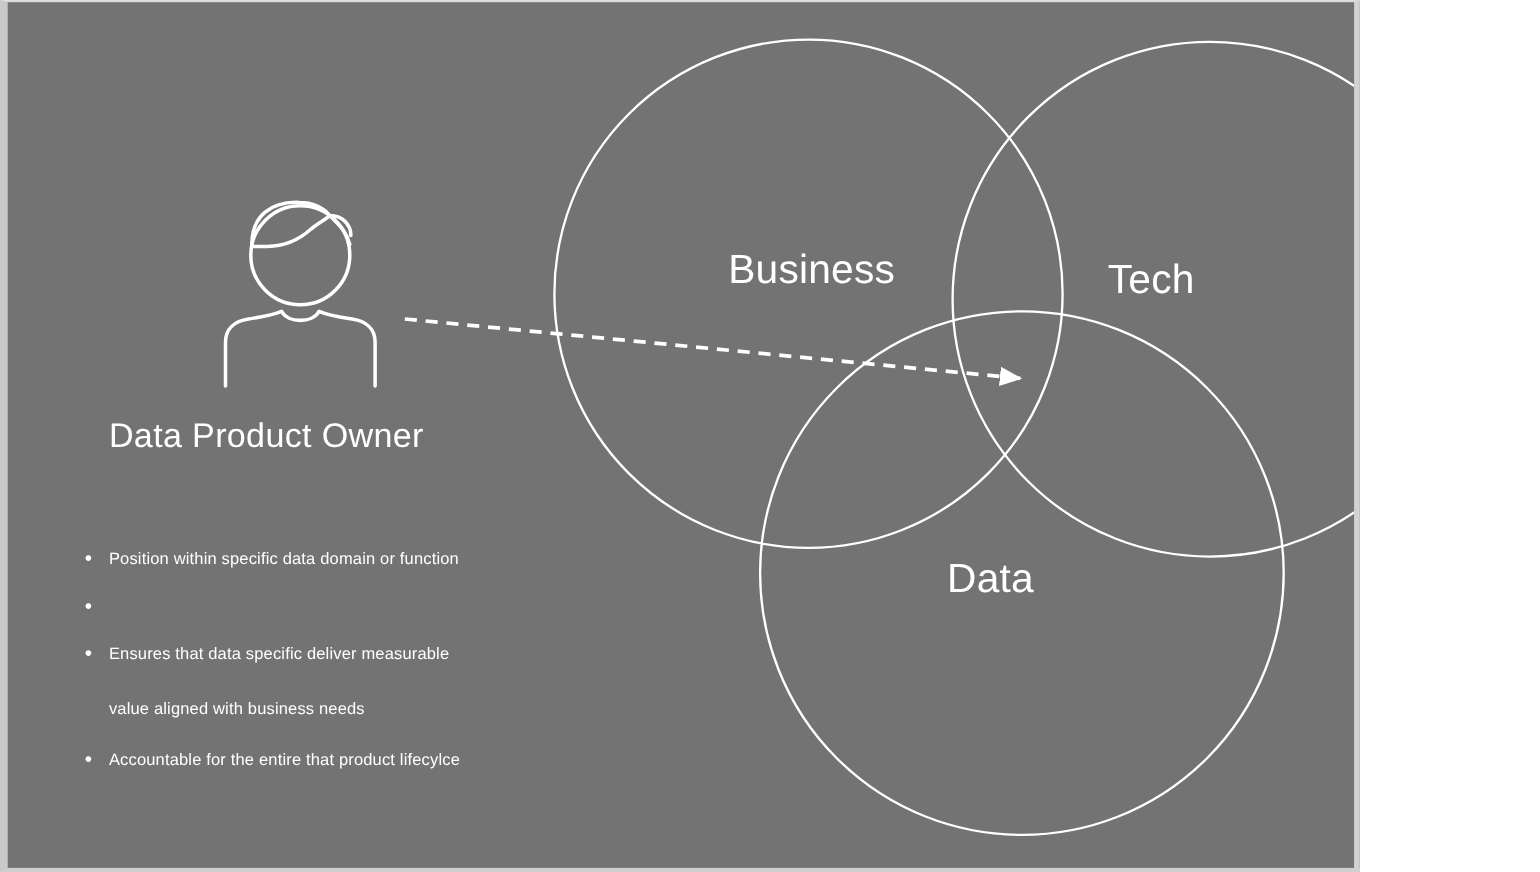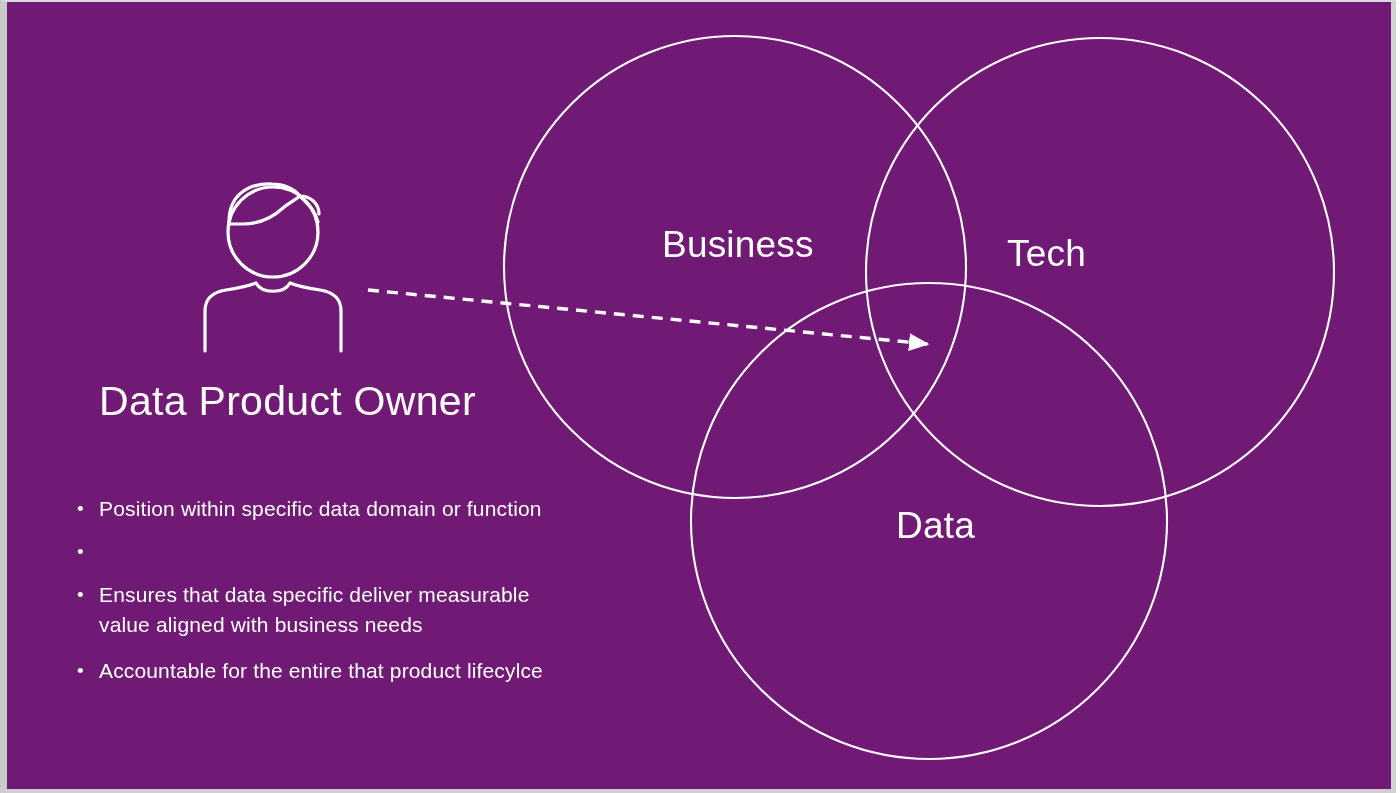--- a/index.html
+++ b/index.html
@@ -9,23 +9,23 @@
   }
   body {
     width: 1400px;
     height: 793px;
     overflow: hidden;
     font-family: "Liberation Sans", sans-serif;
   }
 
   #slide {
     position: relative;
-    width: 1396px;
+    width: 1236px;
     height: 793px;
-    background: #701a75;
+    background: #737373;
     box-sizing: border-box;
     border-left: 7px solid #c9c9c9;
     border-right: 5px solid #d2d2d2;
     border-top: 2px solid #dcdcdc;
     border-bottom: 4px solid #cfcfcf;
     overflow: hidden;
     text-decoration: underline;
   }
 
   #canvas {
@@ -49,32 +49,32 @@
     left: 655px;
     top: 222px;
     font-size: 37px;
   }
   #label-tech {
     left: 1000px;
     top: 231px;
     font-size: 37px;
   }
   #label-data {
-    left: 889px;
+    left: 854px;
     top: 503px;
     font-size: 37px;
   }
 
   
   #role-title {
     position: absolute;
     left: 92px;
     top: 376px;
     color: #ffffff;
-    font-size: 41px;
+    font-size: 31px;
     font-weight: 400;
     letter-spacing: 0.3px;
     white-space: nowrap;
     font-family: "Liberation Sans", sans-serif;
   }
 
   
   #bullets {
     position: absolute;
     left: 70px;
@@ -89,21 +89,21 @@
   .bullet-dot {
     width: 22px;
     flex: 0 0 22px;
     color: #ffffff;
     font-size: 19px;
     line-height: 30px;
     text-align: left;
   }
   .bullet-text {
     color: #ffffff;
-    font-size: 21px;
+    font-size: 15px;
     line-height: 30px;
     letter-spacing: 0.15px;
     font-family: "Liberation Sans", sans-serif;
   }
 </style>
 </head>
 <body>
 
 <div id="slide">
 
@@ -164,21 +164,21 @@
     </div>
 
     <div class="bullet-row">
       <div class="bullet-dot">•</div>
     </div>
 
     <div class="bullet-row">
       <div class="bullet-dot">•</div>
       <div>
         <div class="bullet-text">Ensures that data specific deliver measurable</div>
-        <div class="bullet-text" style="margin-top:0;">value aligned with business needs</div>
+        <div class="bullet-text" style="margin-top:20px;">value aligned with business needs</div>
       </div>
     </div>
 
     <div class="bullet-row" style="margin-top:16px;">
       <div class="bullet-dot">•</div>
       <div class="bullet-text">Accountable for the entire that product lifecylce</div>
     </div>
 
   </div>
 

